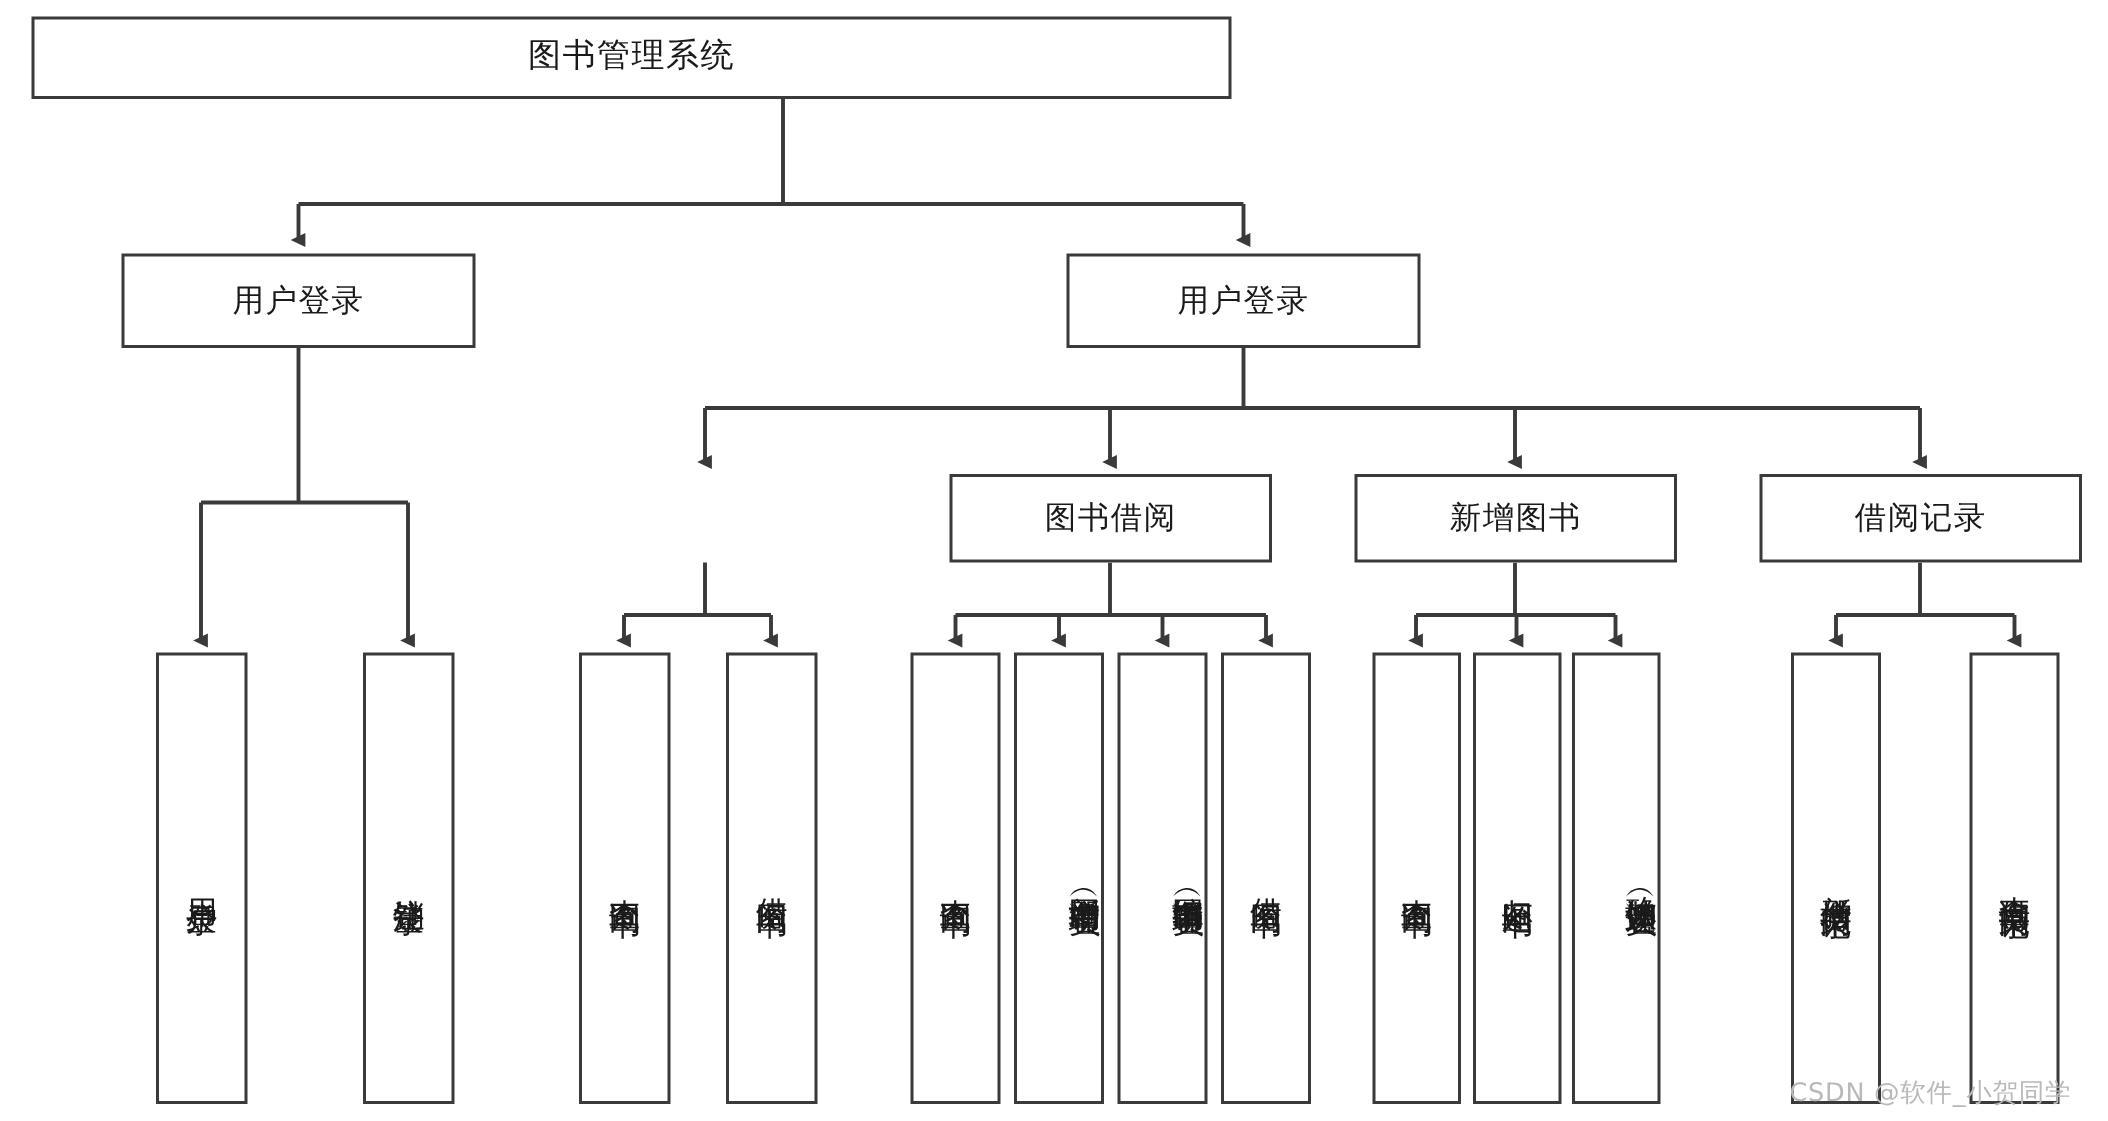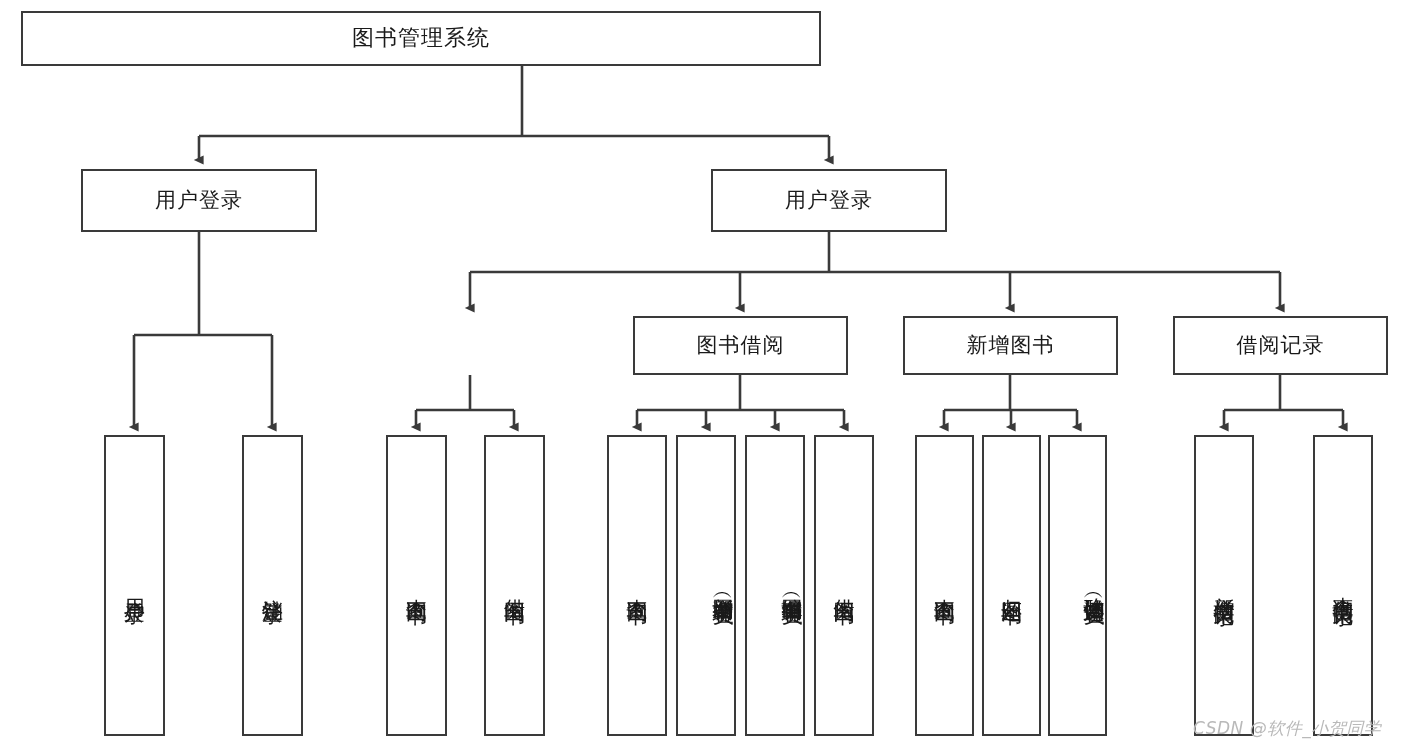--- a/index.html
+++ b/index.html
@@ -60,21 +60,20 @@
     display: block;
     white-space: nowrap;
   }
   .watermark {
     position: absolute;
     font-size: 17px;
     color: #b9b9b9;
     white-space: nowrap;
     z-index: 5;
     letter-spacing: 0.5px;
-    font-style: italic;
   }
 </style>
 </head>
 <body>
 
 <div id="canvas">
 
   <svg id="edges" viewBox="0 0 1405 747" xmlns="http://www.w3.org/2000/svg">
     <defs>
       <marker id="arrow" markerWidth="12" markerHeight="12" refX="5.2" refY="5" orient="auto" markerUnits="userSpaceOnUse">

